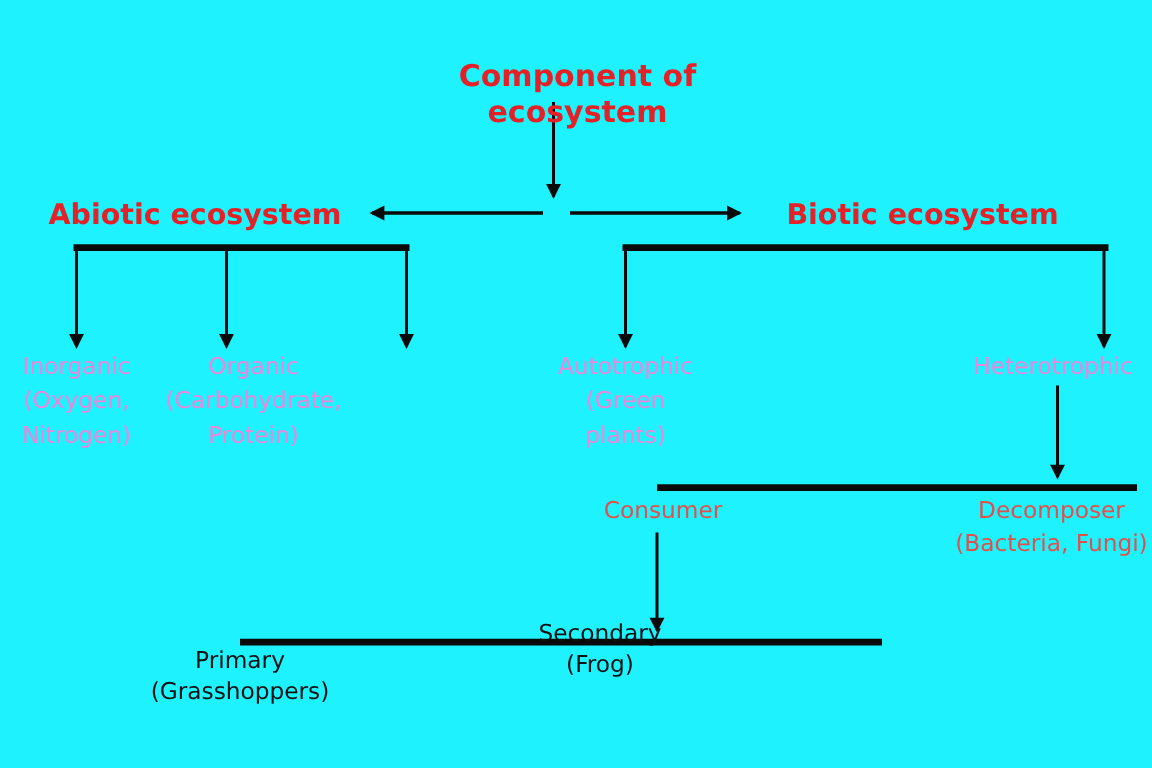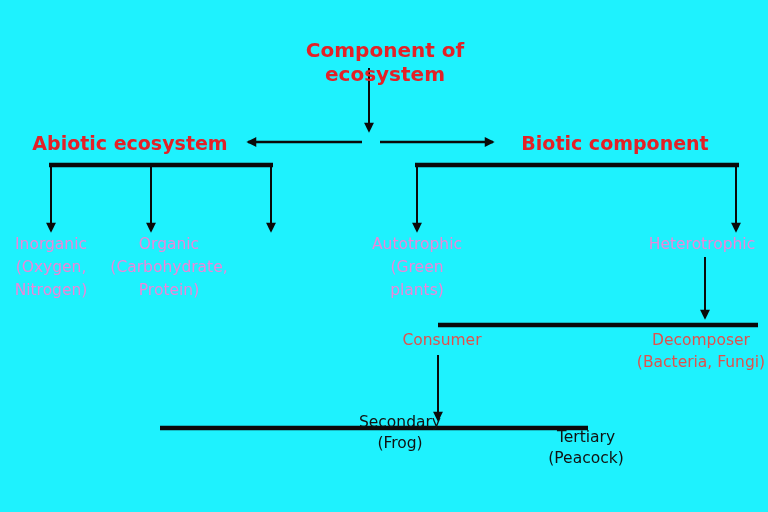--- a/index.html
+++ b/index.html
@@ -47,21 +47,21 @@
     <line class="bar" x1="438" y1="325" x2="758" y2="325"></line>
 
     <line class="arrow" x1="438" y1="355" x2="438" y2="420" marker-end="url(#ah)"></line>
     <line class="bar" x1="160" y1="428" x2="588" y2="428"></line>
   </svg>
 
   <div class="node title" style="left:245px; top:38px; width:280px;">Component of ecosystem</div>
 
   <div class="node heading" style="left:20px; top:131px; width:220px;">Abiotic ecosystem</div>
 
-  <div class="node heading" style="left:505px; top:131px; width:220px;">Biotic component</div>
+  <div class="node heading" style="left:505px; top:131px; width:220px;">Biotic ecosystem</div>
 
   <div class="node pink" style="left:-24px; top:233px; width:150px;">Inorganic
 (Oxygen,
 Nitrogen)</div>
 
   <div class="node pink" style="left:94px; top:233px; width:150px;">Organic
 (Carbohydrate,
 Protein)</div>
 
 
@@ -69,20 +69,20 @@
 (Green
 plants)</div>
 
   <div class="node pink" style="left:627px; top:233px; width:150px;">Heterotrophic</div>
 
   <div class="node redtx" style="left:367px; top:329px; width:150px;">Consumer</div>
 
   <div class="node redtx" style="left:621px; top:329px; width:160px;">Decomposer
 (Bacteria, Fungi)</div>
 
+  <div class="node blk" style="left:85px; top:430px; width:150px;">Primary
+(Grasshoppers)</div>
 
   <div class="node blk" style="left:325px; top:412px; width:150px;">Secondary
 (Frog)</div>
 
-  <div class="node blk" style="left:511px; top:427px; width:150px;">Tertiary
-(Peacock)</div>
 
 </div>
 
 </body></html>

